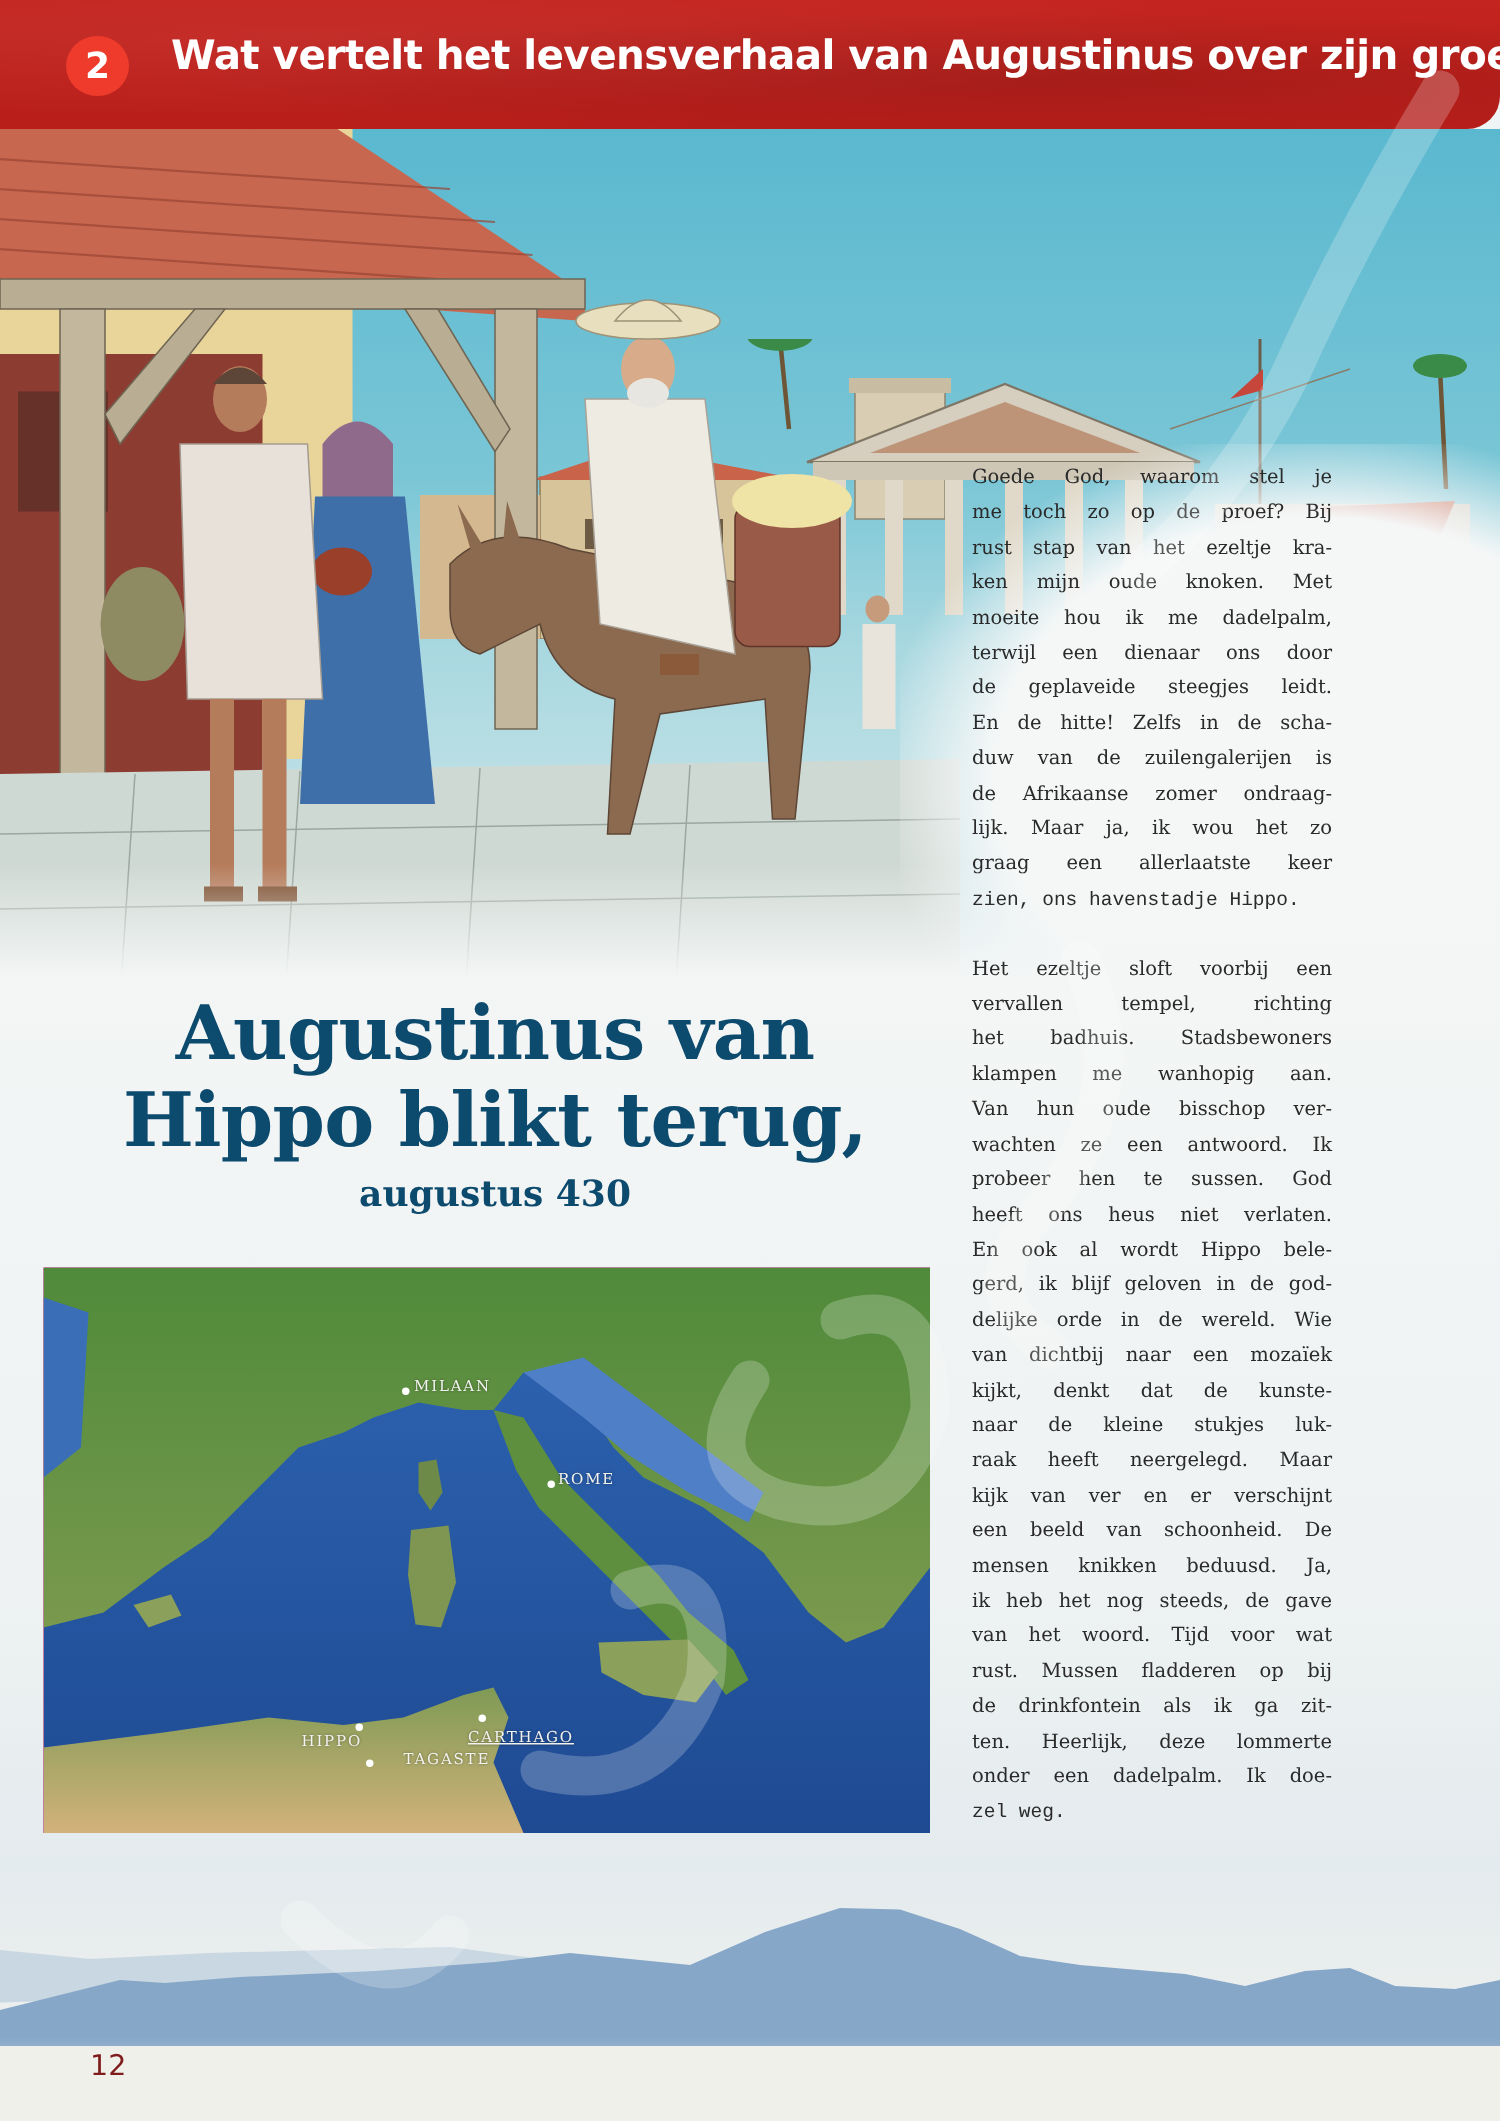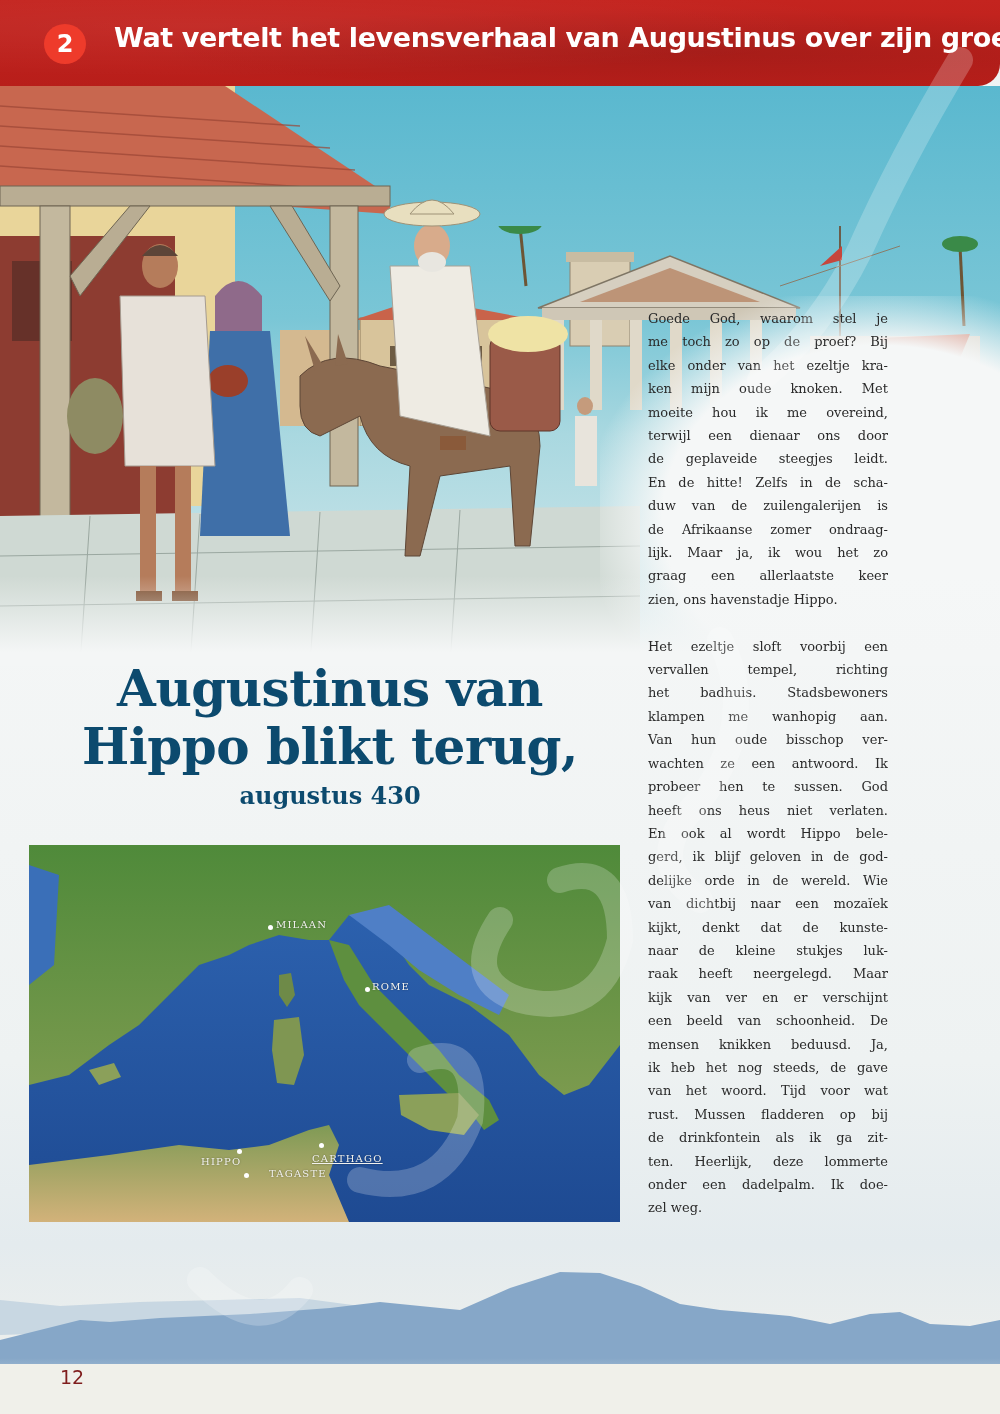--- a/index.html
+++ b/index.html
@@ -81,21 +81,21 @@
       position: absolute; left: 648px; top: 307px; width: 240px;
       color: #2a2a2a;
       font-family: "DejaVu Serif", serif;
       font-size: 13px; line-height: 23.4px;
       text-align: justify;
       hyphens: manual;
       z-index: 4;
     }
     .body-col p { margin-bottom: 23.4px; }
     .body-col .ln { display: block; white-space: nowrap; text-align: justify; text-align-last: justify; }
-    .body-col .ln.last { text-align-last: left; }
+    .body-col .ln.last { text-align-last: left; font-family: Liberation Mono, monospace; }
 
     
     .map {
       position: absolute; left: 29px; top: 845px; width: 591px; height: 377px;
       overflow: hidden;
       background: #be185d;
       z-index: 3;
     }
     .map svg { position: absolute; left: 0; top: 0; }
     .map-label {
@@ -247,23 +247,23 @@
 <h1 class="article-title">
   <span class="line">Augustinus van</span>
   <span class="line">Hippo blikt terug,</span>
   <span class="sub">augustus 430</span>
 </h1>
 
 <div class="body-col">
   <p>
     <span class="ln">Goede God, waarom stel je</span>
     <span class="ln">me toch zo op de proef? Bij</span>
-    <span class="ln">elke onder van het ezeltje kra-</span>
+    <span class="ln">rust stap van het ezeltje kra-</span>
     <span class="ln">ken mijn oude knoken. Met</span>
-    <span class="ln">moeite hou ik me overeind,</span>
+    <span class="ln">moeite hou ik me dadelpalm,</span>
     <span class="ln">terwijl een dienaar ons door</span>
     <span class="ln">de geplaveide steegjes leidt.</span>
     <span class="ln">En de hitte! Zelfs in de scha-</span>
     <span class="ln">duw van de zuilengalerijen is</span>
     <span class="ln">de Afrikaanse zomer ondraag-</span>
     <span class="ln">lijk. Maar ja, ik wou het zo</span>
     <span class="ln">graag een allerlaatste keer</span>
     <span class="ln last">zien, ons havenstadje Hippo.</span>
   </p>
   <p>

